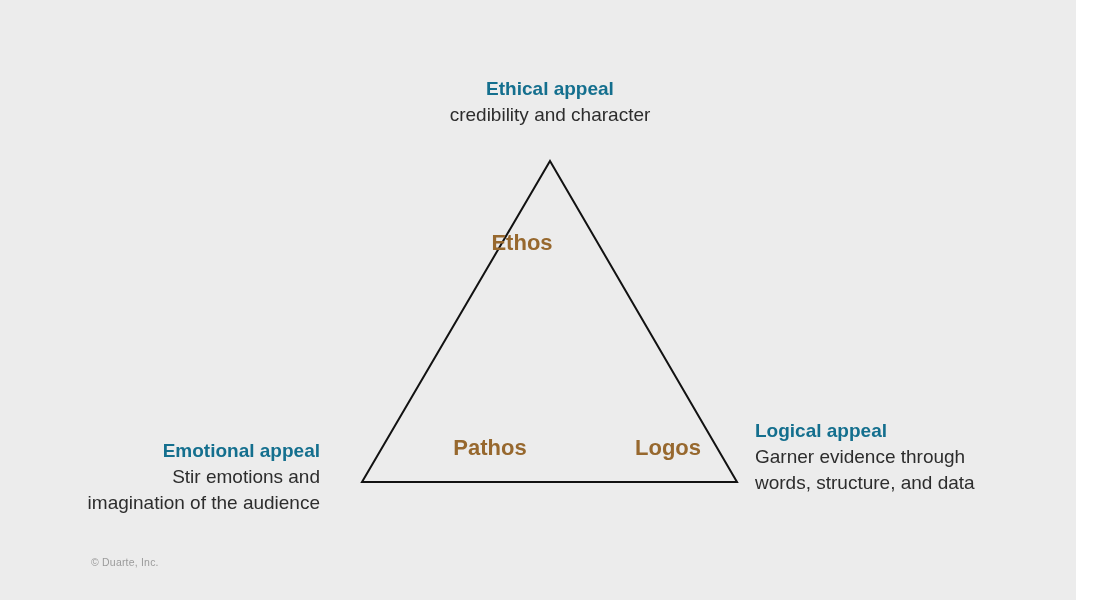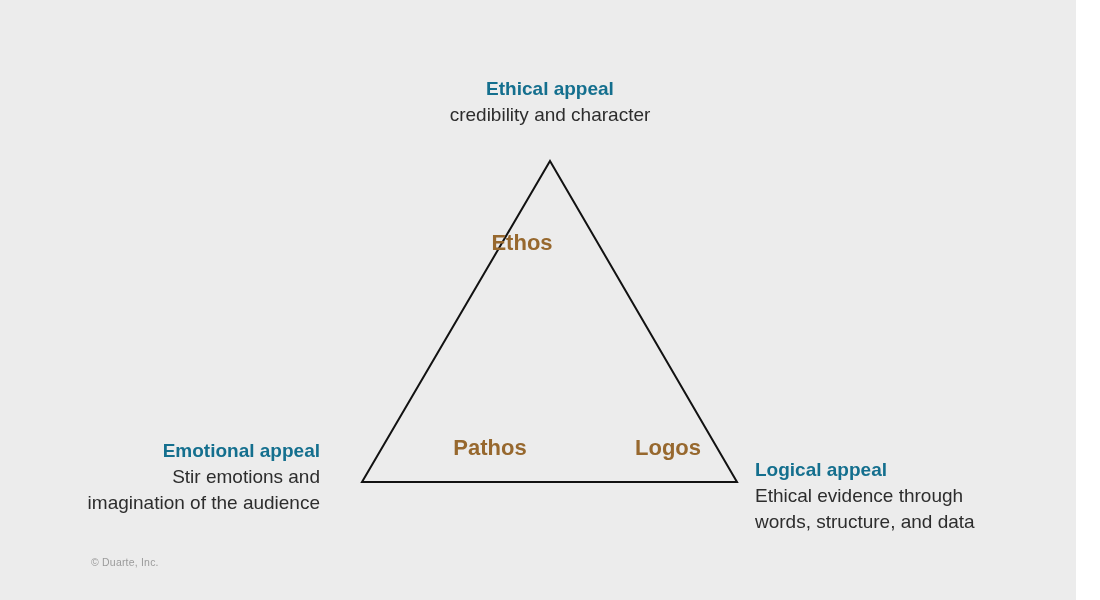--- a/index.html
+++ b/index.html
@@ -45,21 +45,21 @@
     text-align: center;
   }
   .block-left {
     right: 756px;
     top: 438px;
     text-align: right;
     margin-left: 40px;
   }
   .block-right {
     left: 755px;
-    top: 457px;
+    top: 418px;
     text-align: left;
   }
   .corner-word {
     position: absolute;
     transform: translate(-50%, -50%);
     font-size: 22px;
     font-weight: bold;
     color: var(--accent-brown, #97682e);
     white-space: nowrap;
   }
@@ -91,21 +91,21 @@
   </div>
 
   <div class="label-block block-left">
     <div class="appeal-title">Emotional appeal</div>
     <div class="appeal-line">Stir emotions and</div>
     <div class="appeal-line">imagination of the audience</div>
   </div>
 
   <div class="label-block block-right">
     <div class="appeal-title">Logical appeal</div>
-    <div class="appeal-line">Ethical evidence through</div>
+    <div class="appeal-line">Garner evidence through</div>
     <div class="appeal-line">words, structure, and data</div>
   </div>
 
   <div class="corner-word word-ethos">Ethos</div>
   <div class="corner-word word-pathos">Pathos</div>
   <div class="corner-word word-logos">Logos</div>
 
   <div class="copyright">© Duarte, Inc.</div>
 
 </div>

